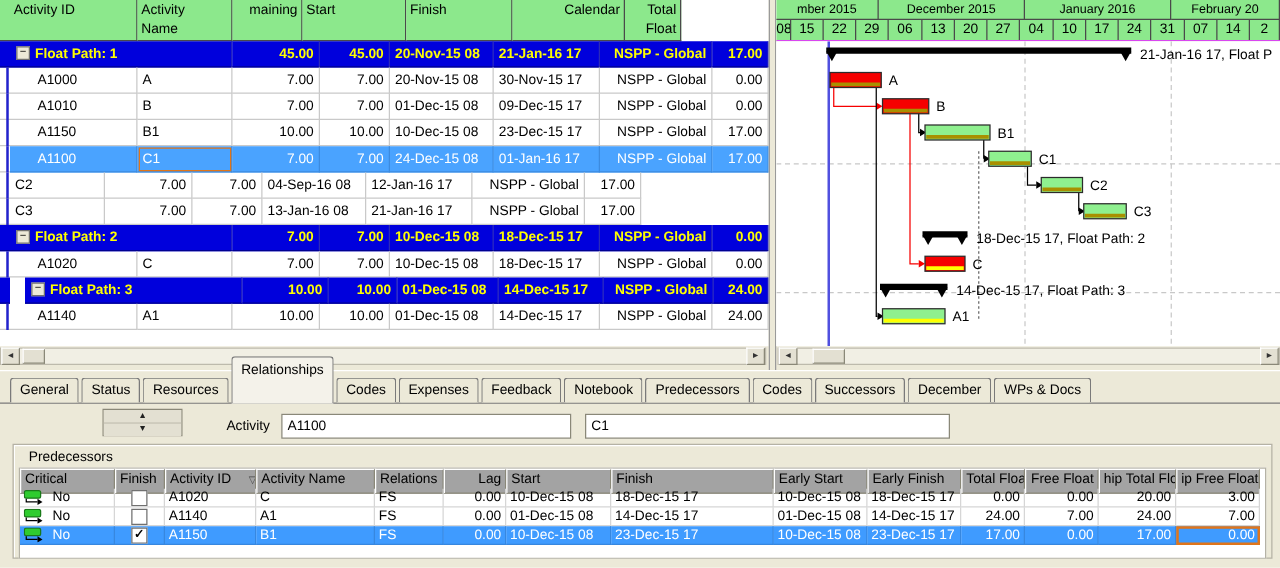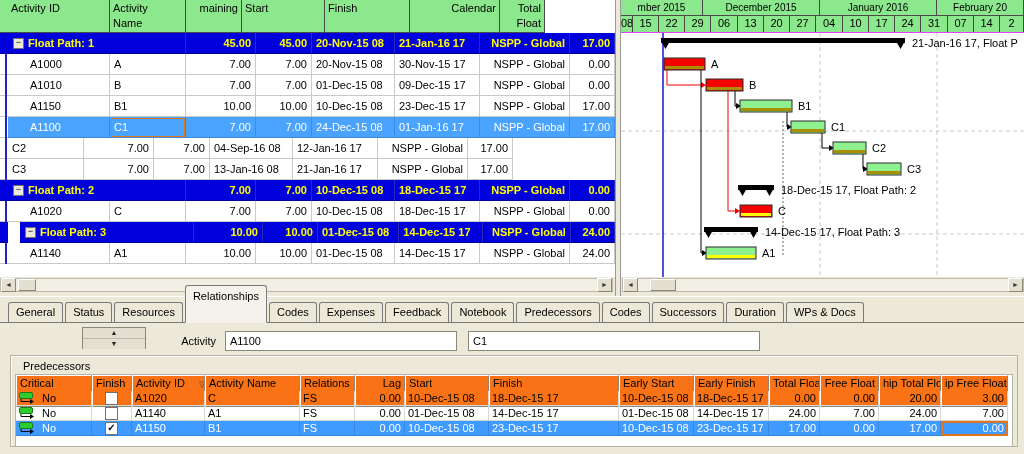--- a/index.html
+++ b/index.html
@@ -51,21 +51,21 @@
   #spinner{position:absolute;left:82px;top:30px;width:64px;height:22px;border:1px solid #8a8878;background:#ECE9D8;box-sizing:border-box;}
   .spin-half{height:10px;text-align:center;font-size:7px;line-height:10px;color:#222;background:#E3E0D2;border-bottom:1px solid #bdbaac;}
   .spin-half:last-child{border-bottom:none;}
   #activity-label{position:absolute;left:140px;top:38px;width:76px;text-align:right;}
   .field{position:absolute;top:34px;height:20px;border:1px solid #8a8878;background:#fff;box-sizing:border-box;font-family:"Liberation Sans",sans-serif;font-size:11px;padding:0 4px;}
   #field-id{left:225px;width:232px;}
   #field-name{left:468px;width:292px;}
   #groupbox{position:absolute;left:10px;top:58px;width:1008px;height:92px;border:1px solid #b5b2a5;box-shadow:inset 1px 1px 0 #fff;box-sizing:border-box;}
   #group-label{position:absolute;left:12px;top:4px;}
   #pred-table{position:absolute;left:4px;top:18px;width:996px;background:#fff;border:1px solid #b5b2a5;}
-  .pth{box-sizing:border-box;height:32px;line-height:14px;background:#f97316;border:1px solid;border-color:#fff #8a8878 #8a8878 #fff;padding:0 3px;overflow:hidden;white-space:nowrap;}
+  .pth{box-sizing:border-box;height:20px;line-height:14px;background:#a3a3a3;border:1px solid;border-color:#fff #8a8878 #8a8878 #fff;padding:0 3px;overflow:hidden;white-space:nowrap;}
   .phdr{display:flex;height:16px;}
   .prow{display:flex;height:15px;line-height:15px;background:#fff;}
   .ptd{box-sizing:border-box;border-right:1px solid #D6D6D6;border-bottom:1px solid #D6D6D6;padding:0 3px;overflow:hidden;white-space:nowrap;display:flex;align-items:center;}
   .ptd.tright{justify-content:flex-end;}
   .prow.sel .ptd{background:#3F9BFF;color:#fff;border-right-color:#3787DF;border-bottom-color:#3787DF;}
   .pfocus{outline:2px solid #E0751A;outline-offset:-2px;}
   .cb{width:11px;height:11px;border:1px solid #707070;background:#fff;margin:0 auto;font-size:10px;line-height:10px;text-align:center;color:#000;font-weight:bold;}
   .sortglyph{font-size:8px;color:#444;margin-left:14px;}
   .critical-txt{margin-left:6px;}
 </style>
@@ -331,21 +331,21 @@
         <div class="tab">Status</div>
         <div class="tab">Resources</div>
         <div class="tab active">Relationships</div>
         <div class="tab">Codes</div>
         <div class="tab">Expenses</div>
         <div class="tab">Feedback</div>
         <div class="tab">Notebook</div>
         <div class="tab">Predecessors</div>
         <div class="tab">Codes</div>
         <div class="tab">Successors</div>
-        <div class="tab">Duration</div>
+        <div class="tab">December</div>
         <div class="tab">WPs &amp; Docs</div>
       </div>
 
     <div id="spinner">
       <div class="spin-half">▲</div>
       <div class="spin-half">▼</div>
     </div>
     <div id="activity-label">Activity</div>
     <input id="field-id" class="field" readonly="" value="A1100" style="">
     <input id="field-name" class="field" readonly="" value="C1" style="">

